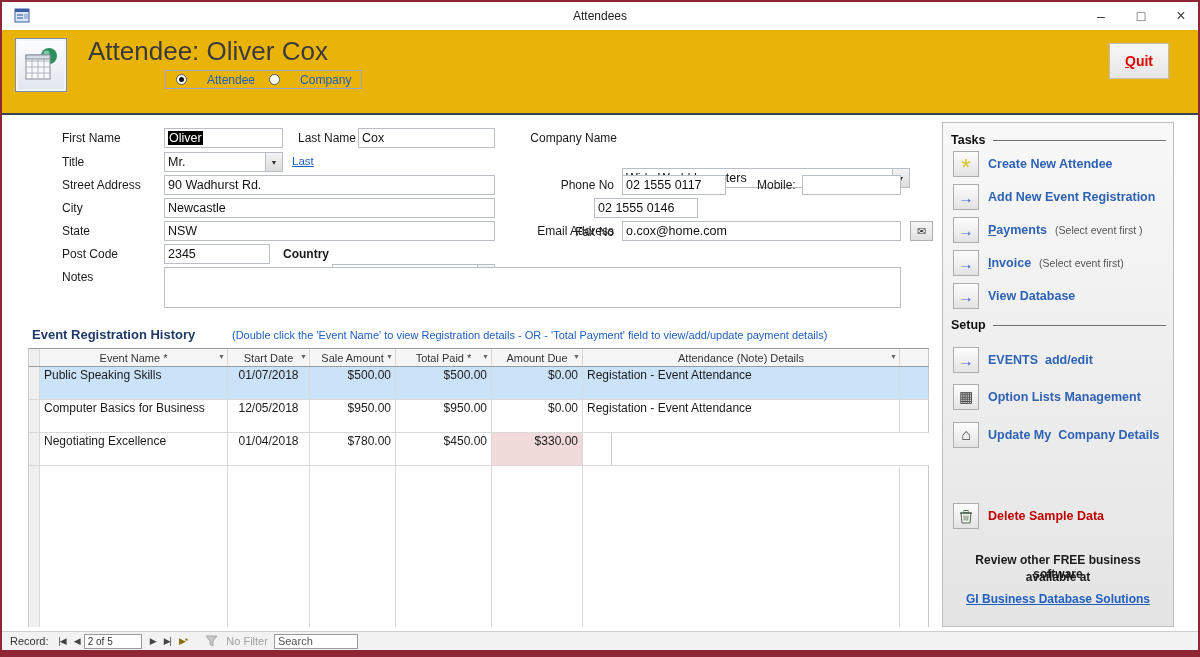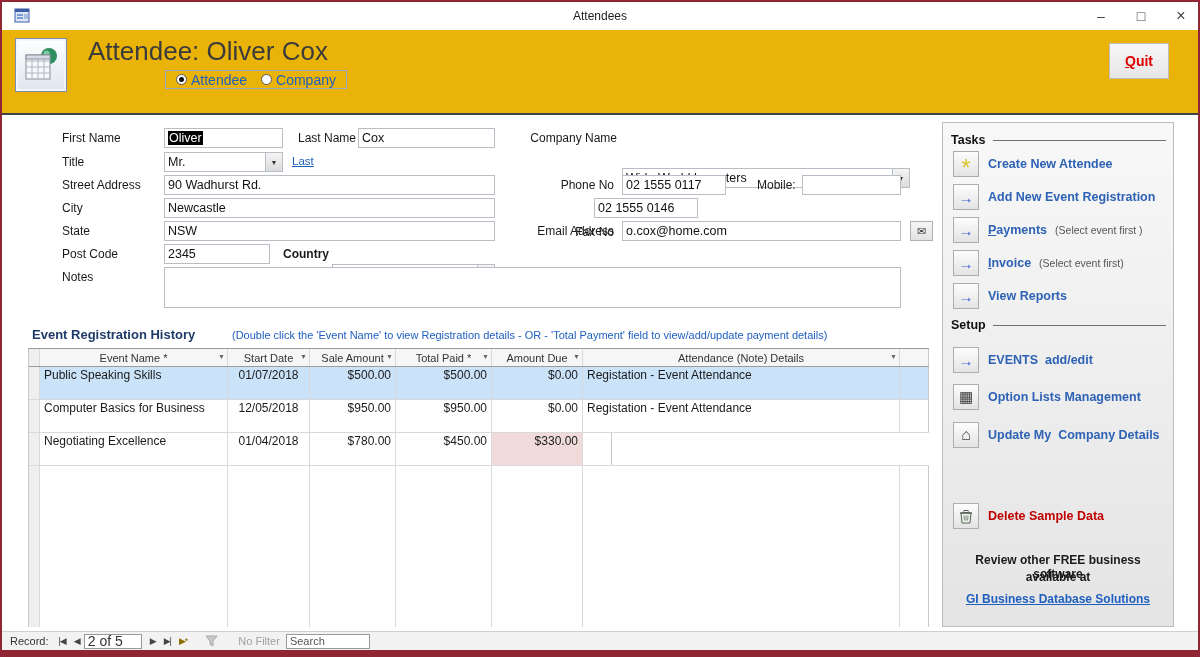--- a/index.html
+++ b/index.html
@@ -13,21 +13,21 @@
   .tb-title { position:absolute; left:0; right:0; top:7px; text-align:center; font-size:12px; color:#222; }
   .tb-controls { position:absolute; right:8px; top:0; height:28px; display:flex; align-items:center; gap:22px; }
   .tb-btn { font-size:14px; color:#444; width:18px; text-align:center; cursor:default; }
 
   
   .header { position:absolute; left:0; right:0; top:28px; height:85px; background:#eab308; border-bottom:2px solid #3A4150; }
   .logo-btn { position:absolute; left:13px; top:8px; width:52px; height:54px; background:linear-gradient(180deg,#ffffff,#dfe4ee);
               border:1px solid #7d8cb0; box-shadow:inset 0 0 0 2px #f2f5fa; display:flex; align-items:center; justify-content:center; }
   .page-title { position:absolute; left:86px; top:6px; font-size:26px; color:#3b3b3b; }
   .radio-group { position:absolute; left:163px; top:40px; height:19px; border:1px solid #9aa7c7; display:flex; align-items:center; gap:14px; padding:0 10px; }
-  .radio-item { display:flex; align-items:center; gap:4px; font-size:14px; color:#1F5FBF; }
+  .radio-item { display:flex; align-items:center; gap:20px; font-size:12px; color:#1F5FBF; }
   .rdot { width:11px; height:11px; border:1px solid #555; border-radius:50%; background:#fff; position:relative; }
   .rdot.on::after { content:""; position:absolute; left:2px; top:2px; width:5px; height:5px; border-radius:50%; background:#111; }
   .goto-label { position:absolute; left:110px; top:90px; width:45px; text-align:right; font-size:12px; color:#1a1a1a; font-weight:bold; }
   .goto-combo { position:absolute; left:168px; top:88px; width:298px; height:18px; background:#fff; border:1px solid #a8aebc; display:flex; }
   .combo-fill { flex:1; }
   .combo-arrow { width:17px; background:linear-gradient(180deg,#f4f4f4,#dcdcdc); border-left:1px solid #a8aebc; font-size:7px; color:#333;
                  display:flex; align-items:center; justify-content:center; }
   .quit-btn { position:absolute; left:1107px; top:13px; width:60px; height:36px; background:linear-gradient(180deg,#f6f6f6,#e7e7e7);
               border:1px solid #bdbdbd; color:#E00000; font-weight:bold; font-size:14px; display:flex; align-items:center; justify-content:center; cursor:default; }
 
@@ -82,22 +82,22 @@
   .home-ic { color:#444; font-size:16px; }
   .delete-label { font-size:12.5px; font-weight:bold; color:#C00000; }
   .promo { position:absolute; left:6px; width:218px; text-align:center; font-size:12px; font-weight:bold; color:#1a1a1a; }
   .promo-link { position:absolute; left:6px; width:218px; text-align:center; font-size:12px; font-weight:bold; color:#1F5FBF; text-decoration:underline; cursor:pointer; }
 
   
   .recordbar { position:absolute; left:0; right:0; bottom:0; height:19px; background:#f2f2f2; border-top:1px solid #cfcfcf;
                display:flex; align-items:center; font-size:11px; color:#333; }
   .rec-label { margin-left:8px; margin-right:6px; }
   .nav-btn { font-size:9px; color:#444; padding:0 4px; cursor:default; letter-spacing:-1px; }
-  .rec-box { width:58px; height:15px; background:#fff; border:1px solid #999; font-size:14px; padding:0 3px; display:flex; align-items:center; }
-  .filter-area { display:flex; align-items:center; gap:20px; margin-left:14px; color:#a0a0a0; }
+  .rec-box { width:58px; height:15px; background:#fff; border:1px solid #999; font-size:10px; padding:0 3px; display:flex; align-items:center; }
+  .filter-area { display:flex; align-items:center; gap:8px; margin-left:14px; color:#a0a0a0; }
   .search-box { margin-left:6px; width:84px; height:15px; border:1px solid #999; background:#fff; font-size:11px; padding:0 3px;
                 font-family:"Liberation Sans", sans-serif; color:#444; }
   .search-box::placeholder { color:#555; opacity:1; }
 </style>
 </head>
 <body>
 
 <div class="window">
 
   <div class="titlebar">
@@ -328,21 +328,21 @@
         <span class="task-btn">
             <span class="arrow-ic">→</span>
           </span>
         <span class="task-label"><u>I</u>nvoice</span>
         <span class="task-note">(Select event first)</span>
       </div>
       <div class="task" style="top:160px;">
         <span class="task-btn">
             <span class="arrow-ic">→</span>
           </span>
-        <span class="task-label">View Reports</span>
+        <span class="task-label">View Database</span>
       </div>
 
       <div class="sect-head" style="top:195px;">
         <span class="sect-title">Setup</span>
         <span class="sect-line"></span>
       </div>
 
       <div class="task" style="top:224px;">
         <span class="task-btn">
             <span class="arrow-ic">→</span>

